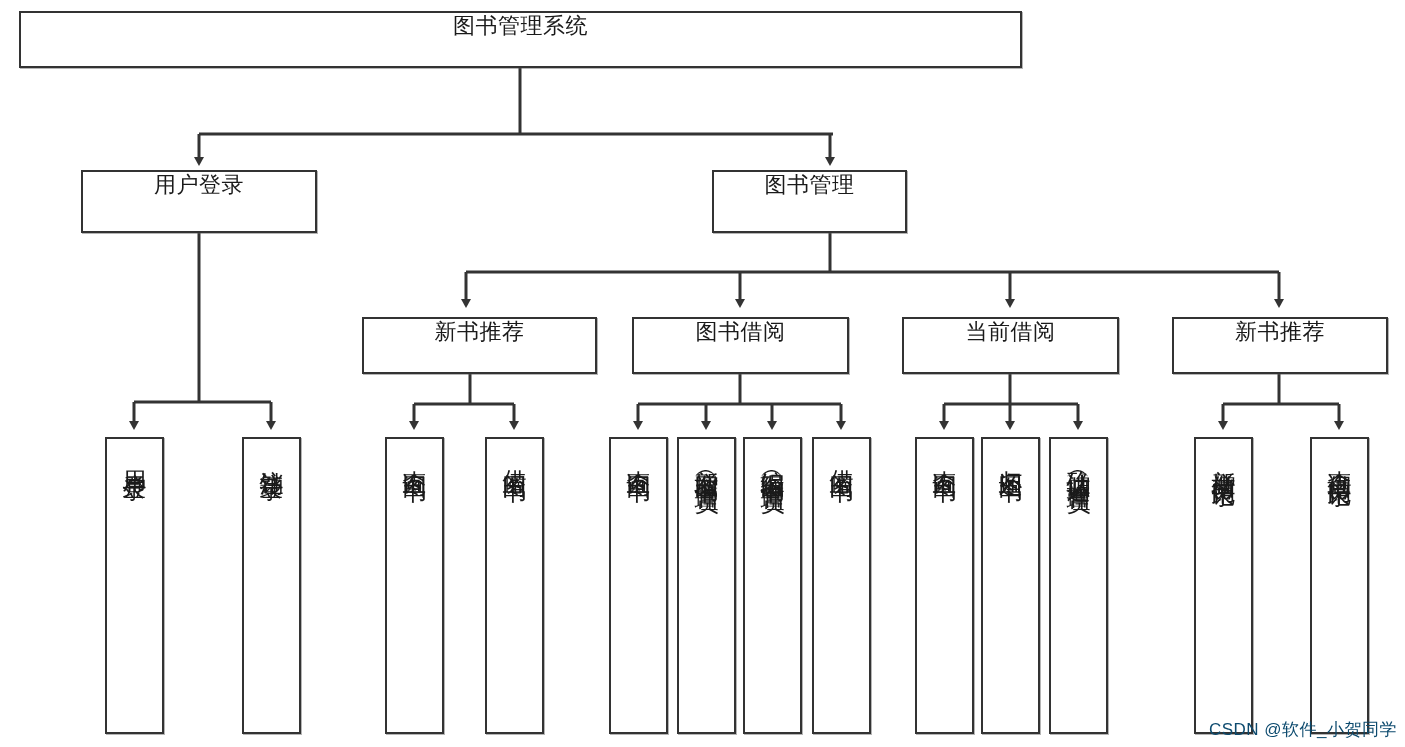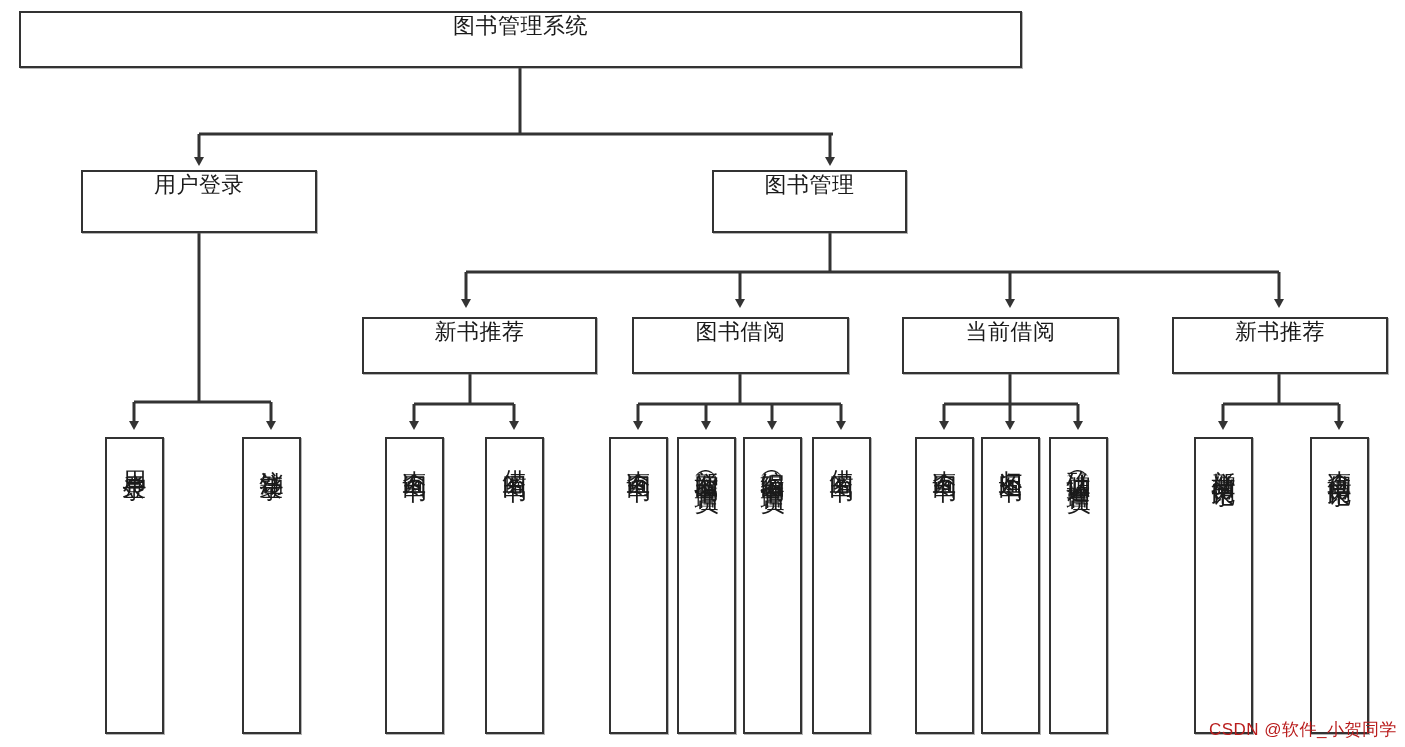--- a/index.html
+++ b/index.html
@@ -54,21 +54,21 @@
     font-size: 24px;
     letter-spacing: 3px;
     line-height: 1;
     white-space: pre;
   }
   #watermark {
     position: absolute;
     right: 8px;
     bottom: 6px;
     font-size: 17px;
-    color: #b91c1c;
+    color: #0c4a6e;
     letter-spacing: 0.5px;
     white-space: nowrap;
   }
 </style>
 </head>
 <body>
 
 <div id="canvas">
 
   <svg id="edges" viewBox="0 0 1405 747" xmlns="http://www.w3.org/2000/svg">

